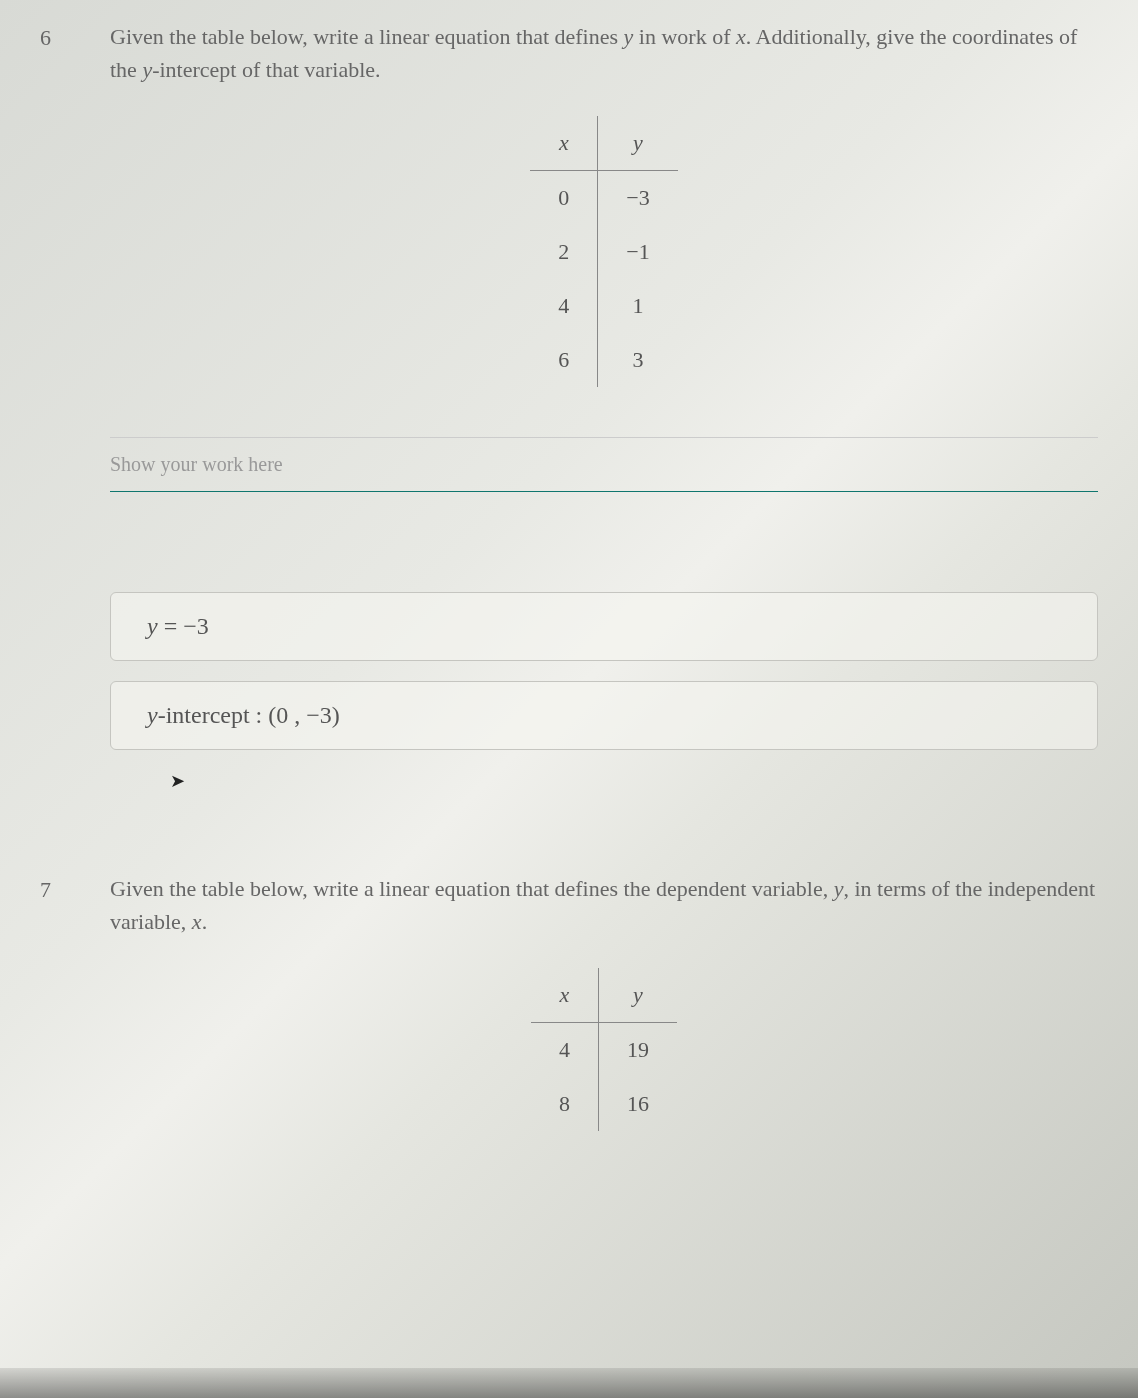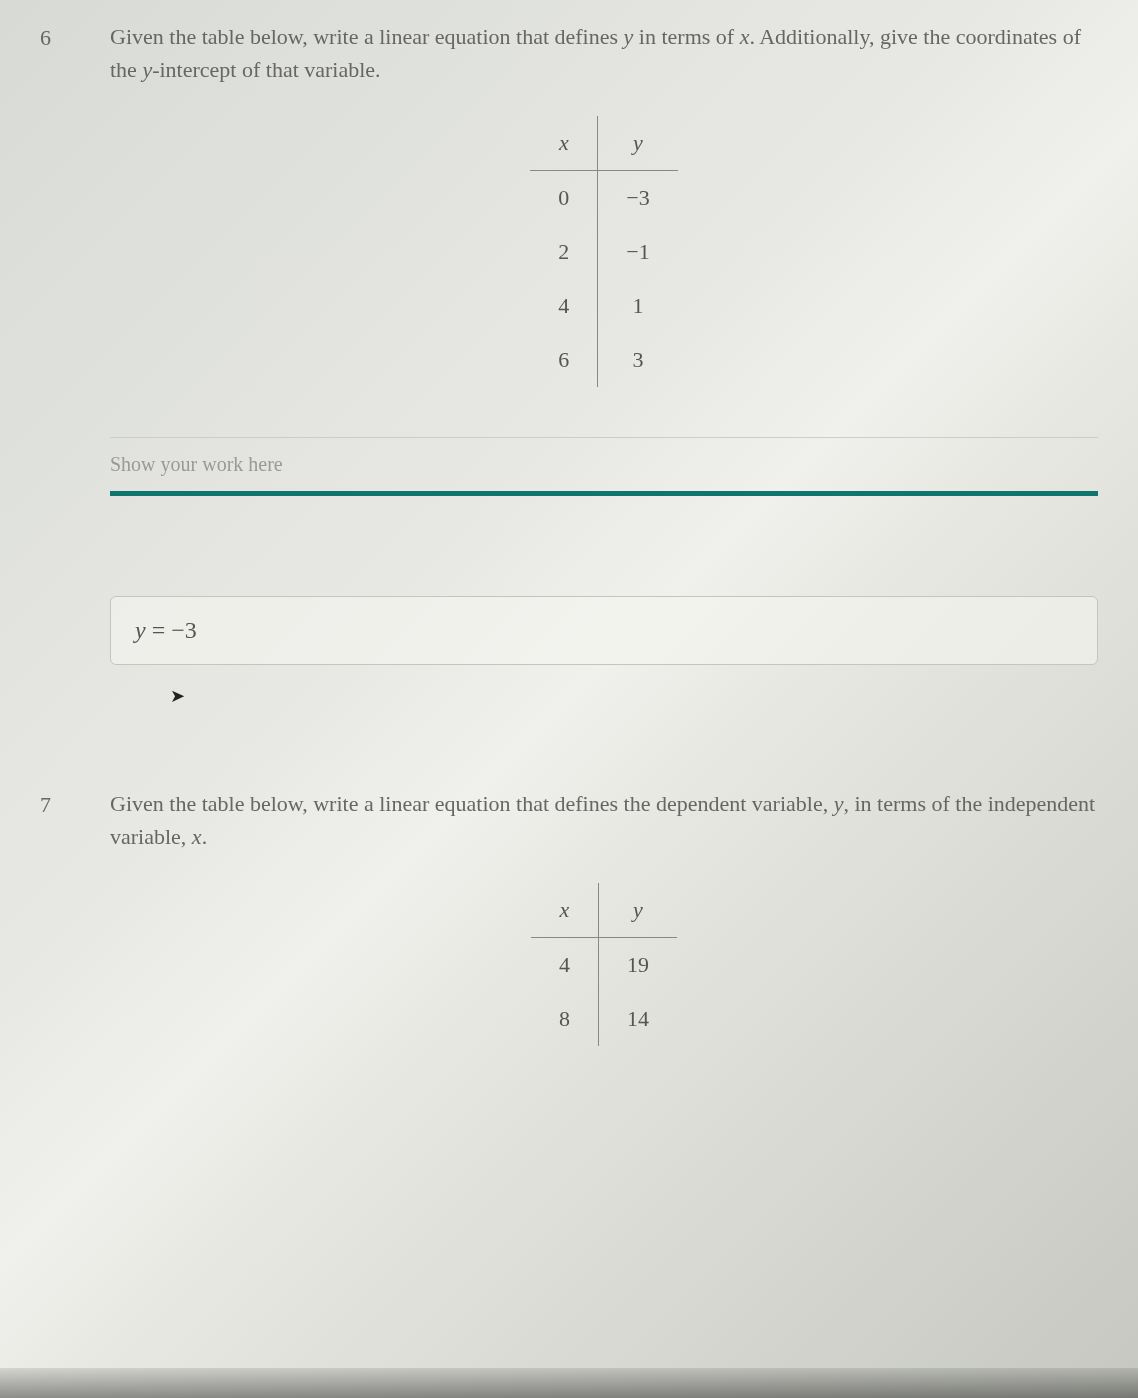--- a/index.html
+++ b/index.html
@@ -55,28 +55,28 @@
       border-bottom: 1px solid #888;
     }
     .data-table td:first-child, .data-table th:first-child {
       border-right: 1px solid #888;
     }
     .show-work {
       font-size: 20px;
       color: #999;
       padding: 15px 0;
       border-top: 1px solid #ccc;
-      border-bottom: 5px solid #0f766e;
+      border-bottom: 1px solid #0f766e;
       margin-bottom: 100px;
     }
     .answer-box {
       background: rgba(245, 245, 240, 0.6);
       border: 1px solid #c5c5c0;
       border-radius: 6px;
-      padding: 20px 24px;
+      padding: 20px 36px;
       margin-bottom: 20px;
       font-size: 24px;
       color: #555;
       font-style: italic;
     }
     .answer-box .normal {
       font-style: normal;
     }
     .q7 {
       margin-top: 80px;
@@ -90,21 +90,21 @@
       background: linear-gradient(to bottom, rgba(0,0,0,0.1), rgba(0,0,0,0.4));
     }
   </style>
 </head>
 <body>
 
 <div class="question-container">
   <div class="question-number">6</div>
   <div class="question-content">
     <p class="question-text">
-      <span>Given the table below, write a linear equation that defines </span><span class="italic">y</span><span> in terms of </span><span class="italic">x</span><span>. Additionally, give the coordinates of the </span><span class="italic">y</span><span>-intercept of that variable.</span>
+      <span>Given the table below, write a linear equation that defines </span><span class="italic">y</span><span> in work of </span><span class="italic">x</span><span>. Additionally, give the coordinates of the </span><span class="italic">y</span><span>-intercept of that variable.</span>
     </p>
 
     <table class="data-table">
       <thead>
         <tr>
           <th>x</th>
           <th>y</th>
         </tr>
       </thead>
       <tbody>
@@ -126,20 +126,23 @@
         </tr>
       </tbody>
     </table>
 
     <div class="show-work">Show your work here</div>
 
     <div class="answer-box">
       <span>y</span><span class="normal"> = </span><span class="normal">−3</span>
     </div>
 
+    <div class="answer-box">
+      <span>y</span><span class="normal">-intercept : </span><span class="normal">(0 , −3)</span>
+    </div>
 
     <div style="margin-left:60px; margin-top:5px; font-size:18px; color:#222;">➤</div>
   </div>
 </div>
 
 <div class="question-container q7">
   <div class="question-number">7</div>
   <div class="question-content">
     <p class="question-text">
       <span>Given the table below, write a linear equation that defines the dependent variable, </span><span class="italic">y</span><span>, in terms of the independent variable, </span><span class="italic">x</span><span>.</span>
@@ -152,20 +155,20 @@
           <th>y</th>
         </tr>
       </thead>
       <tbody>
         <tr>
           <td>4</td>
           <td>19</td>
         </tr>
         <tr>
           <td>8</td>
-          <td>14</td>
+          <td>16</td>
         </tr>
       </tbody>
     </table>
   </div>
 </div>
 
 <div class="bottom-cutoff"></div>
 
 </body></html>

